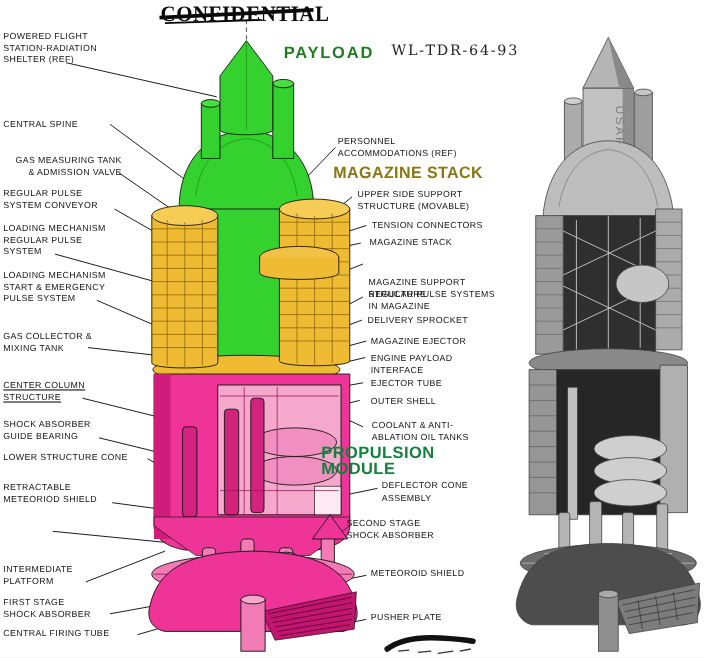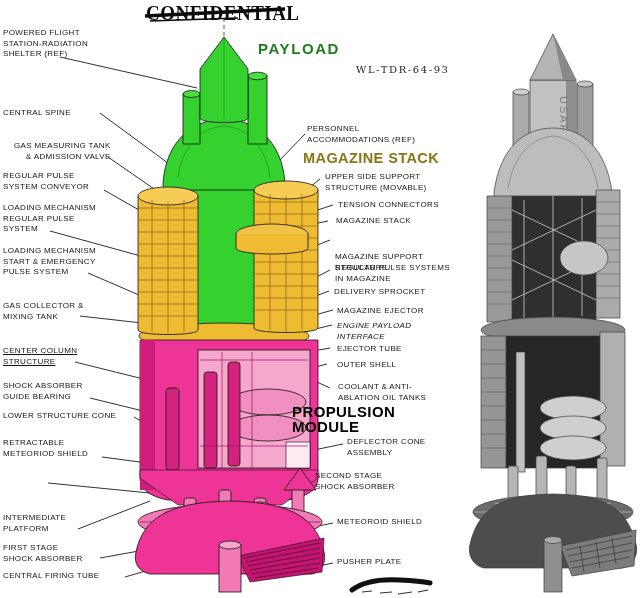--- a/index.html
+++ b/index.html
@@ -12,36 +12,36 @@
        color:#141414;white-space:pre-line;font-weight:500;}
   
   .L0{left:3px;top:28px;}  .L1{left:3px;top:108px;} .L2{left:14px;top:141px;text-align:right;}
   .L3{left:3px;top:171px;} .L4{left:3px;top:203px;} .L5{left:3px;top:246px;}
   .L6{left:3px;top:301px;} .L7{left:3px;top:346px;text-decoration:underline;} .L8{left:3px;top:381px;}
   .L9{left:3px;top:411px;} .L10{left:3px;top:438px;} .L11{left:3px;top:466px;}
   .L12{left:3px;top:513px;} .L13{left:3px;top:543px;} .L14{left:3px;top:571px;}
   
   .R0{left:307px;top:124px;} .R1{left:325px;top:172px;} .R2{left:338px;top:200px;}
   .R3{left:336px;top:216px;} .R4{left:335px;top:232px;margin-top:20px;} .R5{left:335px;top:263px;}
-  .R6{left:334px;top:287px;} .R7{left:337px;top:306px;} .R8{left:337px;top:321px;font-style:italic;}
+  .R6{left:334px;top:287px;} .R7{left:337px;top:306px;} .R8{left:337px;top:321px;}
   .R9{left:337px;top:344px;} .R10{left:337px;top:360px;} .R11{left:338px;top:382px;}
   .R12{left:347px;top:437px;} .R13{left:315px;top:471px;} .R14{left:337px;top:517px;}
   .R15{left:337px;top:557px;}
   
   .hdr-conf{position:absolute;z-index:2;left:146px;top:2px;font-family:"Liberation Serif",serif;
             font-weight:bold;font-size:20px;letter-spacing:.5px;color:#0c0c0c;transform:scaleX(.95);
             transform-origin:left top;white-space:nowrap;}
   .hdr-report{position:absolute;z-index:2;left:356px;top:39px;font-family:"DejaVu Serif",serif;
-              font-size:10px;letter-spacing:1.6px;color:#222;white-space:nowrap;margin-top:25px;}
+              font-size:13px;letter-spacing:1.6px;color:#222;white-space:nowrap;}
   .hdr-payload{position:absolute;z-index:2;left:258px;top:40px;font-weight:bold;font-size:15px;
                letter-spacing:1.6px;color:#1e7d1e;white-space:nowrap;text-align:center;}
   .hdr-mag{position:absolute;z-index:2;left:303px;top:149px;font-weight:bold;font-size:15px;
            letter-spacing:.4px;color:#8a7614;white-space:nowrap;transform:scaleX(.97);transform-origin:left top;}
   .hdr-prop{position:absolute;z-index:2;left:292px;top:404px;font-weight:bold;font-size:15px;
-            line-height:15px;letter-spacing:.4px;color:#000000;white-space:pre-line;}
+            line-height:15px;letter-spacing:.4px;color:#15803d;white-space:pre-line;}
 </style>
 </head>
 <body>
 
 <div class="stage">
 
   <svg class="art" viewBox="0 0 640 598">
 
     <path fill="none" stroke="#1a1a1a" stroke-width="0.9" d="M60,57 L197,88 M100,113 L180,172 M108,157 L196,218 M104,190 L174,230
          M50,231 L148,258 M88,273 L146,298 M80,316 L186,328 M75,362 L216,397

